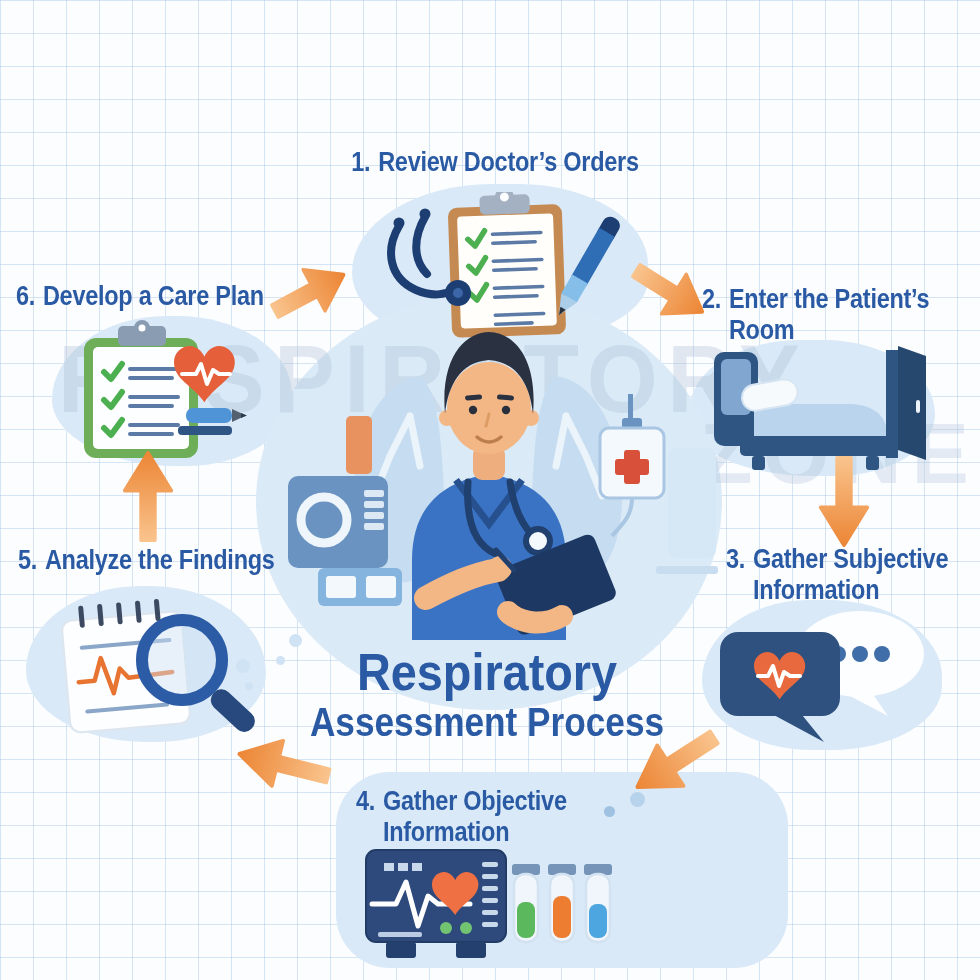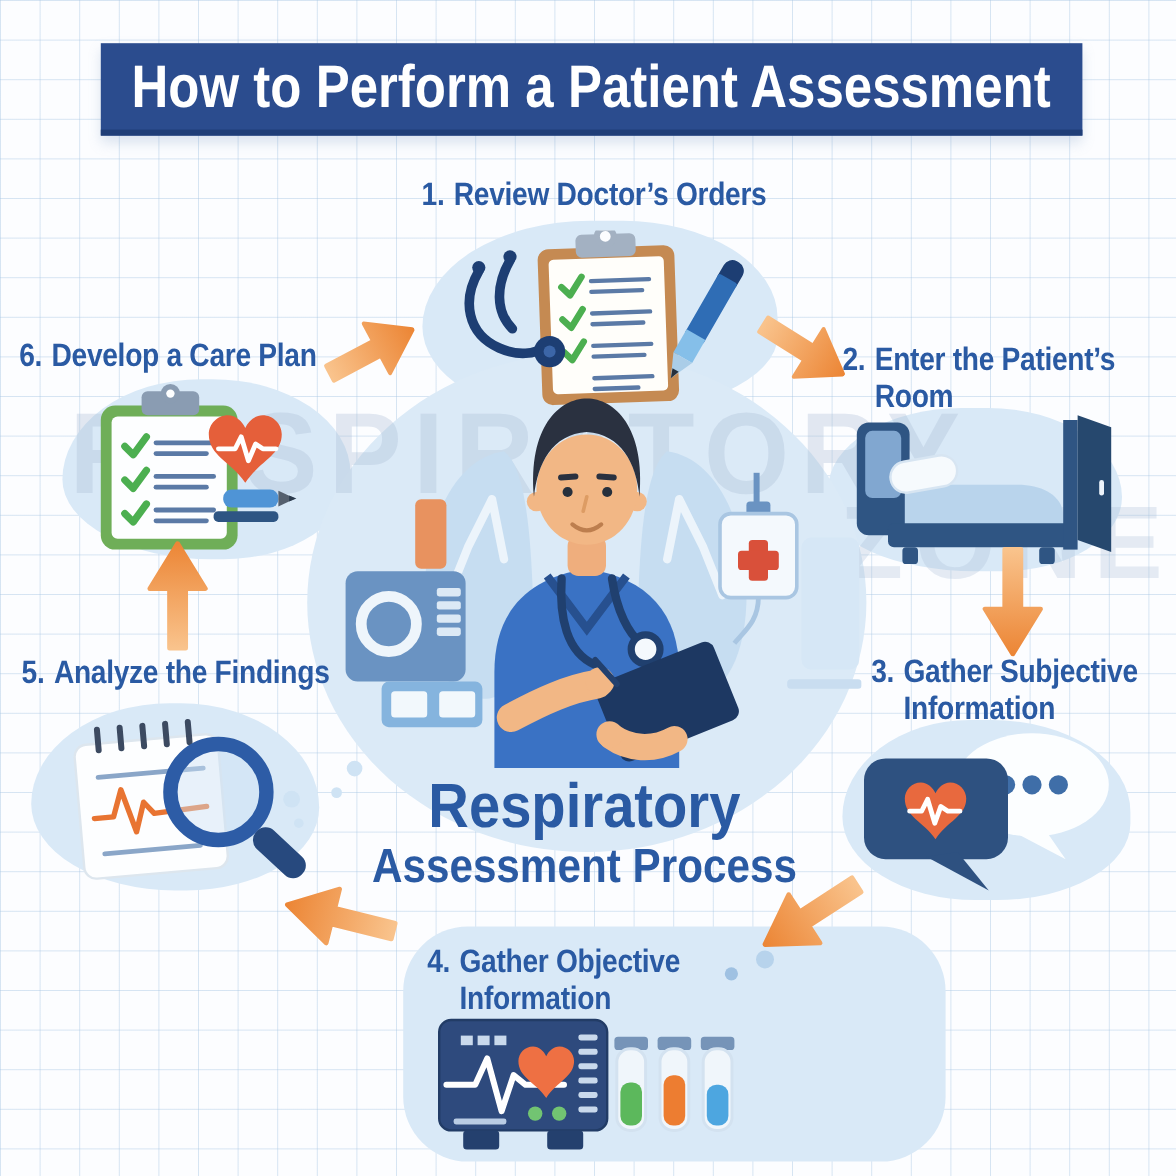--- a/index.html
+++ b/index.html
@@ -83,23 +83,20 @@
 
   <svg width="0" height="0" style="position:absolute" aria-hidden="true">
     <defs>
       <linearGradient id="arrowGrad" x1="0" y1="0" x2="1" y2="0">
         <stop class="arrow-stop-light" offset="0" stop-color="#f9c38c"></stop>
         <stop class="arrow-stop-dark" offset="1" stop-color="#ec8636"></stop>
       </linearGradient>
     </defs>
   </svg>
 
-  <div class="banner">
-    <span>How to Perform a Patient Assessment</span>
-  </div>
 
   <div class="blob b1"></div>
   <div class="blob b2"></div>
   <div class="blob b3"></div>
   <div class="blob b4"></div>
   <div class="blob b5"></div>
   <div class="blob b6"></div>
   <div class="center-circle"></div>
 
   <div class="watermark wm1">RESPIRATORY</div>

